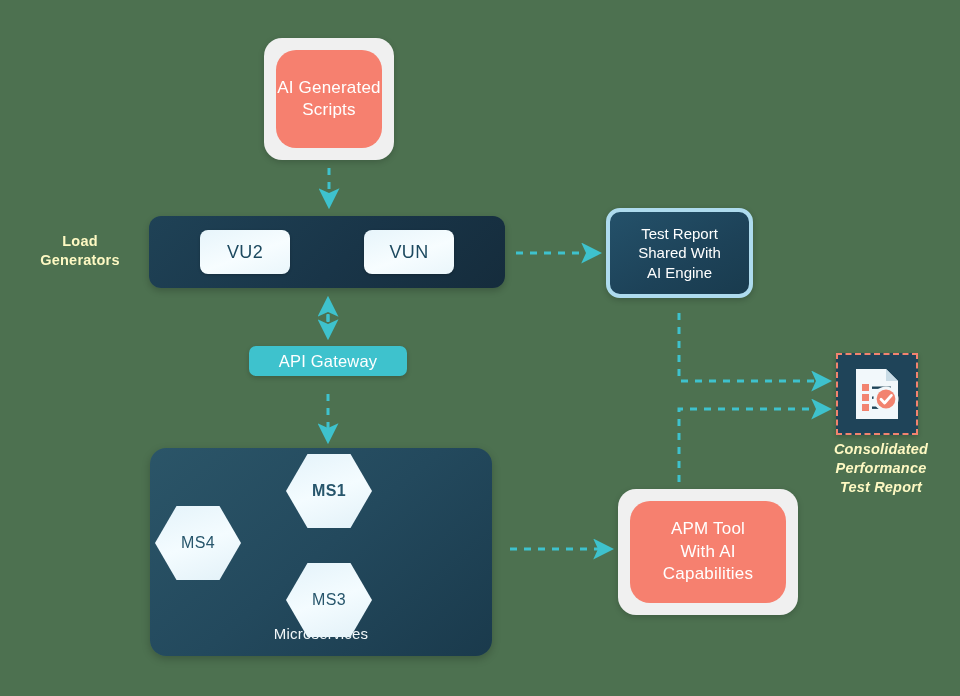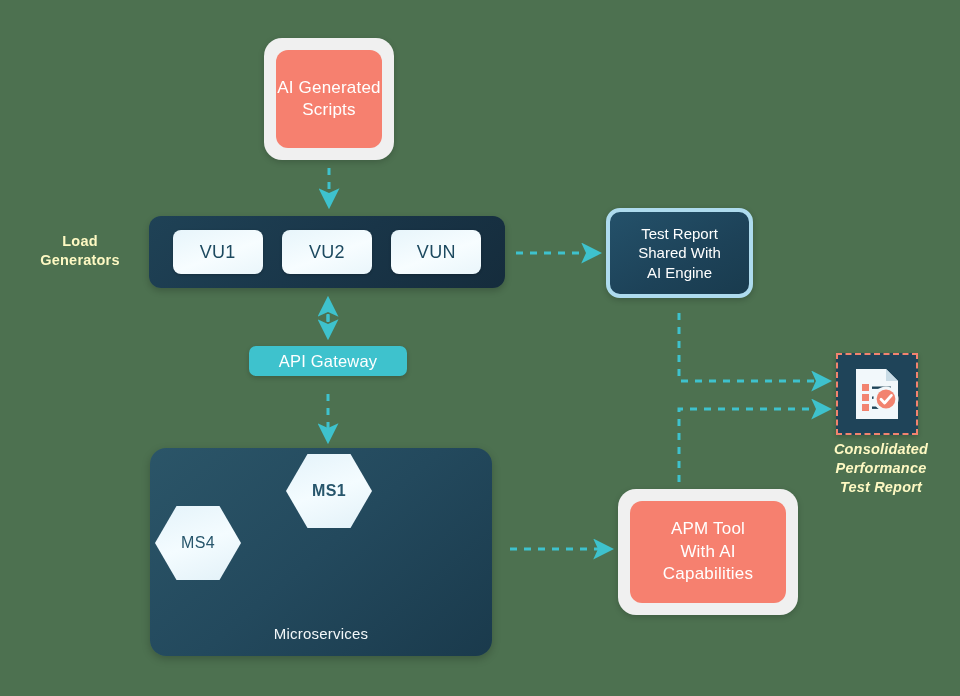--- a/index.html
+++ b/index.html
@@ -24,21 +24,21 @@
   
   .card-outer {
     position: absolute;
     border-radius: 18px;
     background: #f0f0f0;
     box-shadow: 0 2px 6px rgba(0,0,0,0.18);
   }
   .card-inner {
     position: absolute;
     left: 12px; top: 12px; right: 12px; bottom: 12px;
-    border-radius: 12px;
+    border-radius: 20px;
     background: #f6806f;
     display: flex;
     align-items: center;
     justify-content: center;
     text-align: center;
     color: #ffffff;
     font-size: 17px;
     line-height: 1.32;
     letter-spacing: 0.2px;
   }
@@ -222,23 +222,20 @@
     </div>
   </div>
 
   <div id="load-gen-label" class="slate-label">
     <span>Load</span><br>
     <span>Generators</span>
   </div>
 
   <div id="load-gen-panel">
     <div class="vu-chip">
-      <span>VU1</span>
-    </div>
-    <div class="vu-chip">
       <span>VU2</span>
     </div>
     <div class="vu-chip">
       <span>VUN</span>
     </div>
   </div>
 
   <div id="api-gateway">
     <span>API Gateway</span>
   </div>
@@ -249,20 +246,23 @@
       <span>Shared With</span><br>
       <span>AI Engine</span>
     </span>
   </div>
 
   <div id="ms-panel">
     <div id="ms-caption">Microservices</div>
   </div>
   <div id="hex-ms1" class="hex">
     <span>MS1</span>
+  </div>
+  <div id="hex-ms3" class="hex">
+    <span>MS3</span>
   </div>
   <div id="hex-ms4" class="hex">
     <span>MS4</span>
   </div>
 
   <div id="apm-card" class="card-outer">
     <div class="card-inner">
       <span>
         <span>APM Tool</span><br>
         <span>With AI</span><br>

